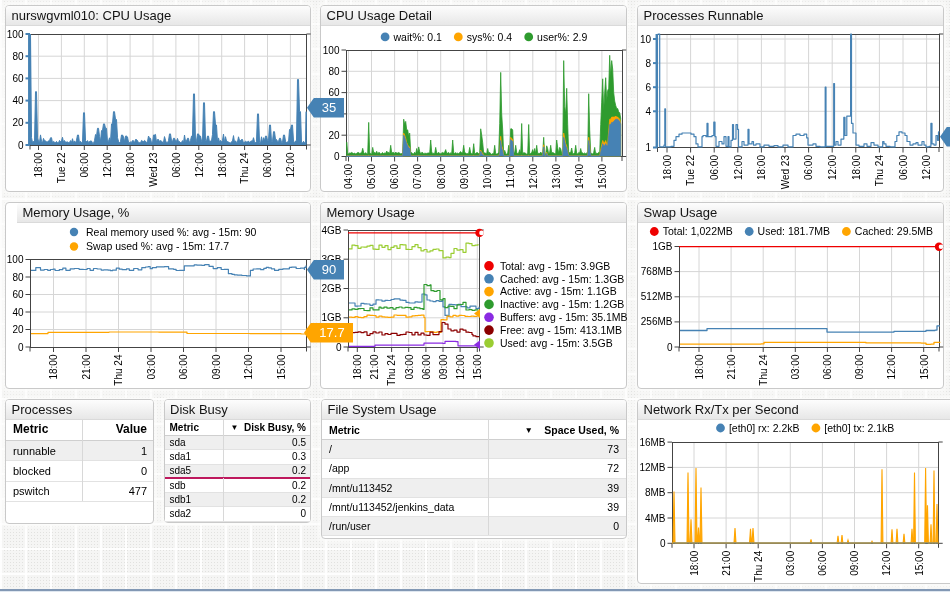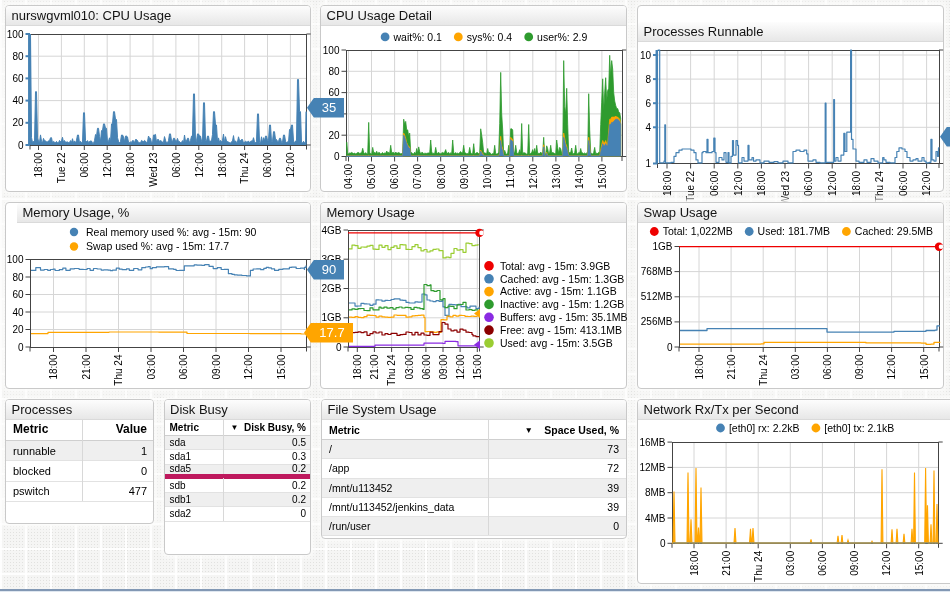--- a/index.html
+++ b/index.html
@@ -146,21 +146,21 @@
       <line x1="257.9" y1="130.5" x2="257.9" y2="135.5" stroke="#444444"></line>
       <text transform="translate(261.7,138.0) rotate(-90)" font-size="10" text-anchor="end" fill="#000">14:00</text>
       <line x1="280.9" y1="130.5" x2="280.9" y2="135.5" stroke="#444444"></line>
       <text transform="translate(284.7,138.0) rotate(-90)" font-size="10" text-anchor="end" fill="#000">15:00</text>
       <polygon points="25.7,130.0 25.7,116.1 26.7,127.4 27.7,127.8 28.7,126.9 29.7,127.1 30.7,126.4 31.7,127.1 32.7,127.6 33.7,127.0 34.7,128.1 35.7,127.3 36.7,126.6 37.7,126.6 38.7,127.4 39.7,127.0 40.7,126.6 41.7,122.3 42.7,126.5 43.7,127.7 44.7,126.6 45.7,128.0 46.7,127.6 47.7,96.4 48.7,126.3 49.7,128.0 50.7,127.9 51.7,121.4 52.7,126.6 53.7,126.5 54.7,127.3 55.7,125.3 56.7,127.8 57.7,126.4 58.7,126.7 59.7,128.2 60.7,127.2 61.7,126.6 62.7,127.6 63.7,127.0 64.7,127.3 65.7,125.1 66.7,126.5 67.7,126.5 68.7,127.3 69.7,119.3 70.7,126.8 71.7,126.6 72.7,126.5 73.7,127.4 74.7,126.1 75.7,127.1 76.7,127.0 77.7,126.5 78.7,127.0 79.7,128.1 80.7,127.6 81.7,126.5 82.7,93.2 83.7,98.5 84.7,95.4 85.7,103.9 86.7,103.9 87.7,110.3 88.7,107.1 89.7,125.6 90.7,126.9 91.7,127.5 92.7,127.9 93.7,126.2 94.7,128.0 95.7,122.5 96.7,127.5 97.7,120.9 98.7,125.5 99.7,128.0 100.7,126.4 101.7,126.5 102.7,128.0 103.7,127.2 104.7,127.3 105.7,127.4 106.7,127.1 107.7,126.9 108.7,126.9 109.7,114.0 110.7,126.1 111.7,127.4 112.7,127.3 113.7,127.5 114.7,121.4 115.7,126.9 116.7,127.3 117.7,126.3 118.7,127.6 119.7,127.7 120.7,126.9 121.7,126.4 122.7,127.0 123.7,126.2 124.7,123.6 125.7,127.2 126.7,127.1 127.7,126.4 128.7,128.2 129.7,126.7 130.7,127.4 131.7,114.0 132.7,126.4 133.7,127.6 134.7,126.5 135.7,127.7 136.7,127.1 137.7,127.8 138.7,126.4 139.7,125.6 140.7,127.1 141.7,126.4 142.7,119.3 143.7,127.0 144.7,127.0 145.7,127.8 146.7,127.5 147.7,127.2 148.7,121.4 149.7,127.0 150.7,127.7 151.7,127.4 152.7,117.7 153.7,127.4 154.7,127.6 155.7,126.5 156.7,126.7 157.7,128.0 158.7,126.6 159.7,102.8 160.7,109.2 161.7,116.7 162.7,127.2 163.7,126.8 164.7,127.3 165.7,127.8 166.7,122.5 167.7,127.6 168.7,126.3 169.7,127.8 170.7,128.3 171.7,127.6 172.7,127.7 173.7,119.3 174.7,127.9 175.7,127.9 176.7,127.7 177.7,126.2 178.7,97.5 179.7,46.4 180.7,87.9 181.7,103.9 182.7,127.8 183.7,124.4 184.7,127.4 185.7,128.3 186.7,127.1 187.7,119.3 188.7,126.8 189.7,102.8 190.7,102.8 191.7,103.9 192.7,126.9 193.7,126.6 194.7,119.3 195.7,126.4 196.7,127.6 197.7,127.0 198.7,123.7 199.7,127.7 200.7,97.5 201.7,128.0 202.7,126.6 203.7,126.9 204.7,127.2 205.7,128.2 206.7,127.3 207.7,98.5 208.7,128.0 209.7,127.4 210.7,126.6 211.7,123.6 212.7,127.1 213.7,122.5 214.7,127.5 215.7,119.3 216.7,127.6 217.7,127.3 218.7,127.5 219.7,126.1 220.7,127.2 221.7,126.4 222.7,111.3 223.7,127.7 224.7,128.2 225.7,119.8 226.7,122.7 227.7,128.1 228.7,126.2 229.7,119.3 230.7,126.8 231.7,126.6 232.7,126.9 233.7,127.6 234.7,127.8 235.7,114.0 236.7,121.7 237.7,127.2 238.7,121.4 239.7,122.7 240.7,127.2 241.7,127.5 242.7,34.6 243.7,80.4 244.7,87.9 245.7,62.3 246.7,98.5 247.7,127.0 248.7,126.5 249.7,126.5 250.7,122.0 251.7,128.1 252.7,127.6 253.7,126.6 254.7,119.3 255.7,127.2 256.7,127.9 257.7,126.6 258.7,127.0 259.7,122.5 260.7,127.1 261.7,126.8 262.7,127.8 263.7,126.9 264.7,127.7 265.7,126.9 266.7,126.6 267.7,67.7 268.7,103.9 269.7,126.3 270.7,127.7 271.7,128.1 272.7,126.4 273.7,121.4 274.7,128.0 275.7,127.1 276.7,127.6 277.7,126.3 278.7,126.8 279.7,98.5 280.7,76.2 281.7,52.8 282.7,84.7 283.7,66.6 284.7,51.7 285.7,75.1 286.7,64.5 287.7,62.3 288.7,29.3 289.7,50.6 290.7,34.6 291.7,43.2 292.7,66.6 293.7,75.1 294.7,79.4 295.7,82.6 296.7,82.6 297.7,85.8 298.7,86.8 299.7,92.2 299.7,130.0" fill="#2E9B2E" stroke="#2E9B2E" stroke-width="0.8"></polygon>
       <polygon points="25.7,130.0 25.7,130.0 26.7,129.9 27.7,129.9 28.7,130.0 29.7,129.9 30.7,130.1 31.7,129.9 32.7,130.1 33.7,129.9 34.7,130.1 35.7,130.0 36.7,130.1 37.7,129.9 38.7,130.1 39.7,129.9 40.7,130.0 41.7,130.1 42.7,129.8 43.7,130.0 44.7,129.9 45.7,129.9 46.7,130.1 47.7,129.4 48.7,130.1 49.7,129.9 50.7,129.9 51.7,130.0 52.7,130.1 53.7,129.9 54.7,130.1 55.7,129.9 56.7,129.9 57.7,130.0 58.7,130.1 59.7,130.1 60.7,130.1 61.7,129.8 62.7,130.0 63.7,130.1 64.7,130.1 65.7,130.0 66.7,130.1 67.7,129.9 68.7,129.9 69.7,130.0 70.7,130.0 71.7,130.1 72.7,130.1 73.7,129.9 74.7,129.9 75.7,129.8 76.7,129.9 77.7,130.0 78.7,129.9 79.7,130.0 80.7,130.1 81.7,130.1 82.7,107.1 83.7,109.2 84.7,112.4 85.7,116.7 86.7,118.8 87.7,120.9 88.7,120.9 89.7,130.0 90.7,129.9 91.7,129.9 92.7,129.8 93.7,130.0 94.7,129.9 95.7,130.0 96.7,130.1 97.7,129.4 98.7,129.9 99.7,129.9 100.7,129.9 101.7,129.9 102.7,129.9 103.7,129.8 104.7,130.1 105.7,129.9 106.7,130.1 107.7,130.0 108.7,130.1 109.7,130.0 110.7,130.0 111.7,129.9 112.7,130.1 113.7,130.1 114.7,130.0 115.7,130.1 116.7,130.0 117.7,130.1 118.7,129.9 119.7,130.1 120.7,130.0 121.7,129.9 122.7,129.9 123.7,129.9 124.7,130.0 125.7,129.9 126.7,130.1 127.7,130.0 128.7,130.1 129.7,129.8 130.7,129.9 131.7,130.0 132.7,130.0 133.7,130.0 134.7,130.1 135.7,129.9 136.7,130.1 137.7,130.0 138.7,130.1 139.7,130.0 140.7,129.9 141.7,130.0 142.7,130.0 143.7,130.0 144.7,130.1 145.7,129.9 146.7,129.9 147.7,130.1 148.7,130.0 149.7,130.1 150.7,130.0 151.7,130.0 152.7,129.4 153.7,130.0 154.7,130.0 155.7,129.9 156.7,130.0 157.7,129.9 158.7,130.0 159.7,124.1 160.7,126.2 161.7,127.3 162.7,129.9 163.7,130.1 164.7,130.1 165.7,130.0 166.7,130.0 167.7,130.1 168.7,130.0 169.7,130.0 170.7,130.1 171.7,129.9 172.7,130.1 173.7,130.0 174.7,129.9 175.7,130.0 176.7,129.9 177.7,129.9 178.7,127.3 179.7,110.3 180.7,119.8 181.7,123.0 182.7,129.9 183.7,129.9 184.7,130.0 185.7,130.1 186.7,129.8 187.7,130.0 188.7,129.9 189.7,111.3 190.7,112.4 191.7,113.5 192.7,130.1 193.7,130.0 194.7,130.0 195.7,129.9 196.7,129.9 197.7,129.9 198.7,130.1 199.7,130.1 200.7,129.4 201.7,130.1 202.7,130.0 203.7,129.9 204.7,129.9 205.7,130.0 206.7,130.0 207.7,129.4 208.7,130.1 209.7,129.9 210.7,130.0 211.7,130.0 212.7,129.9 213.7,130.1 214.7,129.9 215.7,130.0 216.7,129.9 217.7,129.9 218.7,130.0 219.7,129.9 220.7,130.0 221.7,129.8 222.7,118.8 223.7,129.9 224.7,130.1 225.7,126.2 226.7,129.9 227.7,130.1 228.7,129.9 229.7,130.0 230.7,130.0 231.7,130.0 232.7,129.9 233.7,129.9 234.7,130.0 235.7,130.0 236.7,130.0 237.7,129.9 238.7,130.0 239.7,130.0 240.7,130.1 241.7,130.1 242.7,107.1 243.7,112.4 244.7,117.7 245.7,119.8 246.7,125.2 247.7,129.9 248.7,130.0 249.7,130.1 250.7,130.0 251.7,130.1 252.7,130.1 253.7,130.0 254.7,130.0 255.7,130.1 256.7,129.9 257.7,130.0 258.7,129.9 259.7,130.0 260.7,129.9 261.7,130.1 262.7,130.0 263.7,130.0 264.7,129.9 265.7,130.0 266.7,129.9 267.7,111.3 268.7,119.8 269.7,130.0 270.7,130.1 271.7,130.1 272.7,130.1 273.7,130.0 274.7,130.0 275.7,130.1 276.7,130.1 277.7,130.1 278.7,129.9 279.7,124.1 280.7,118.8 281.7,114.5 282.7,116.7 283.7,116.7 284.7,114.5 285.7,117.7 286.7,117.7 287.7,104.9 288.7,93.2 289.7,93.2 290.7,91.1 291.7,91.1 292.7,91.1 293.7,91.1 294.7,90.0 295.7,91.1 296.7,91.1 297.7,92.2 298.7,93.2 299.7,97.5 299.7,130.0" fill="#FFA500" stroke="#FFA500" stroke-width="0.8"></polygon>
       <polygon points="25.7,130.0 25.7,130.5 26.7,130.4 27.7,130.4 28.7,130.4 29.7,130.4 30.7,130.4 31.7,130.4 32.7,130.4 33.7,130.4 34.7,130.4 35.7,130.4 36.7,130.4 37.7,130.4 38.7,130.4 39.7,130.4 40.7,130.4 41.7,130.4 42.7,130.4 43.7,130.4 44.7,130.4 45.7,130.4 46.7,130.4 47.7,130.5 48.7,130.4 49.7,130.4 50.7,130.4 51.7,130.5 52.7,130.4 53.7,130.4 54.7,130.4 55.7,130.4 56.7,130.4 57.7,130.4 58.7,130.4 59.7,130.4 60.7,130.4 61.7,130.4 62.7,130.4 63.7,130.4 64.7,130.4 65.7,130.4 66.7,130.4 67.7,130.4 68.7,130.4 69.7,130.5 70.7,130.4 71.7,130.4 72.7,130.4 73.7,130.4 74.7,130.4 75.7,130.4 76.7,130.4 77.7,130.4 78.7,130.4 79.7,130.4 80.7,130.4 81.7,130.4 82.7,109.2 83.7,111.3 84.7,114.5 85.7,117.7 86.7,119.8 87.7,122.0 88.7,122.0 89.7,130.4 90.7,130.4 91.7,130.4 92.7,130.4 93.7,130.4 94.7,130.4 95.7,130.4 96.7,130.4 97.7,130.5 98.7,130.4 99.7,130.4 100.7,130.4 101.7,130.4 102.7,130.4 103.7,130.4 104.7,130.4 105.7,130.4 106.7,130.4 107.7,130.4 108.7,130.4 109.7,130.5 110.7,130.4 111.7,130.4 112.7,130.4 113.7,130.4 114.7,130.5 115.7,130.4 116.7,130.4 117.7,130.4 118.7,130.4 119.7,130.4 120.7,130.4 121.7,130.4 122.7,130.4 123.7,130.4 124.7,130.5 125.7,130.4 126.7,130.4 127.7,130.4 128.7,130.4 129.7,130.4 130.7,130.4 131.7,130.5 132.7,130.4 133.7,130.4 134.7,130.4 135.7,130.4 136.7,130.4 137.7,130.4 138.7,130.4 139.7,130.4 140.7,130.4 141.7,130.4 142.7,130.5 143.7,130.4 144.7,130.4 145.7,130.4 146.7,130.4 147.7,130.4 148.7,130.5 149.7,130.4 150.7,130.4 151.7,130.4 152.7,130.5 153.7,130.4 154.7,130.4 155.7,130.4 156.7,130.4 157.7,130.4 158.7,130.4 159.7,125.2 160.7,127.3 161.7,128.4 162.7,130.4 163.7,130.4 164.7,130.4 165.7,130.4 166.7,130.5 167.7,130.4 168.7,130.4 169.7,130.4 170.7,130.4 171.7,130.4 172.7,130.4 173.7,130.5 174.7,130.4 175.7,130.4 176.7,130.4 177.7,130.4 178.7,128.4 179.7,114.5 180.7,122.0 181.7,125.2 182.7,130.4 183.7,130.4 184.7,130.4 185.7,130.4 186.7,130.4 187.7,130.5 188.7,130.4 189.7,113.5 190.7,114.5 191.7,115.6 192.7,130.4 193.7,130.4 194.7,130.5 195.7,130.4 196.7,130.4 197.7,130.4 198.7,130.4 199.7,130.4 200.7,130.5 201.7,130.4 202.7,130.4 203.7,130.4 204.7,130.4 205.7,130.4 206.7,130.4 207.7,130.5 208.7,130.4 209.7,130.4 210.7,130.4 211.7,130.5 212.7,130.4 213.7,130.4 214.7,130.4 215.7,130.5 216.7,130.4 217.7,130.4 218.7,130.4 219.7,130.4 220.7,130.4 221.7,130.4 222.7,120.9 223.7,130.4 224.7,130.4 225.7,127.3 226.7,130.4 227.7,130.4 228.7,130.4 229.7,130.5 230.7,130.4 231.7,130.4 232.7,130.4 233.7,130.4 234.7,130.4 235.7,130.5 236.7,130.4 237.7,130.4 238.7,130.5 239.7,130.4 240.7,130.4 241.7,130.4 242.7,111.3 243.7,115.6 244.7,119.8 245.7,122.0 246.7,126.2 247.7,130.4 248.7,130.4 249.7,130.4 250.7,130.4 251.7,130.4 252.7,130.4 253.7,130.4 254.7,130.5 255.7,130.4 256.7,130.4 257.7,130.4 258.7,130.4 259.7,130.5 260.7,130.4 261.7,130.4 262.7,130.4 263.7,130.4 264.7,130.4 265.7,130.4 266.7,130.4 267.7,114.5 268.7,122.0 269.7,130.4 270.7,130.4 271.7,130.4 272.7,130.4 273.7,130.5 274.7,130.4 275.7,130.4 276.7,130.4 277.7,130.4 278.7,130.4 279.7,126.2 280.7,122.0 281.7,117.7 282.7,119.8 283.7,119.8 284.7,117.7 285.7,119.8 286.7,119.8 287.7,109.2 288.7,98.5 289.7,98.5 290.7,96.4 291.7,96.4 292.7,95.4 293.7,94.3 294.7,93.2 295.7,93.2 296.7,93.2 297.7,94.3 298.7,95.4 299.7,98.5 299.7,130.0" fill="#4682B4" stroke="#4682B4" stroke-width="0.8"></polygon>
     </svg>
   </div>
 <div class="panel" style="left:637px;top:4.5px;width:307px;height:187.5px;">
-    <div class="ptitle" style="height:20px;margin-top:16px;">Processes Runnable</div>
+    <div class="ptitle" style="height:20px;">Processes Runnable</div>
     <svg width="307" height="166">
       <line x1="19.5" y1="13.0" x2="301" y2="13.0" stroke="#d6d6d6"></line>
       <line x1="19.5" y1="37.1" x2="301" y2="37.1" stroke="#d6d6d6"></line>
       <line x1="19.5" y1="61.2" x2="301" y2="61.2" stroke="#d6d6d6"></line>
       <line x1="19.5" y1="85.3" x2="301" y2="85.3" stroke="#d6d6d6"></line>
       <line x1="29.0" y1="8" x2="29.0" y2="121.5" stroke="#d6d6d6"></line>
       <line x1="52.6" y1="8" x2="52.6" y2="121.5" stroke="#d6d6d6"></line>
       <line x1="76.2" y1="8" x2="76.2" y2="121.5" stroke="#d6d6d6"></line>
       <line x1="99.8" y1="8" x2="99.8" y2="121.5" stroke="#d6d6d6"></line>
       <line x1="123.4" y1="8" x2="123.4" y2="121.5" stroke="#d6d6d6"></line>
@@ -418,40 +418,40 @@
         <span style="position:absolute;right:6px;top:50%;transform:translateY(-54%);">0</span>
         <div style="position:absolute;left:76px;top:-1px;bottom:0;width:1px;background:#d8d8d8;"></div>
       </div>
       <div style="height:20.3px;background:#ffffff;border-bottom:1px solid #e2e2e2;position:relative;font-size:11px;">
         <span style="position:absolute;left:7px;top:50%;transform:translateY(-54%);">pswitch</span>
         <span style="position:absolute;right:6px;top:50%;transform:translateY(-54%);">477</span>
         <div style="position:absolute;left:76px;top:-1px;bottom:0;width:1px;background:#d8d8d8;"></div>
       </div>
     </div>
   </div>
-<div class="panel" style="left:163.5px;top:399px;width:147px;height:156px;">
+<div class="panel" style="left:163.5px;top:399px;width:147px;height:124px;">
     <div class="ptitle" style="height:20px;">Disk Busy</div>
     <div style="position:relative;width:100%;">
       <div style="height:16px;border-bottom:1px solid #cfcfcf;position:relative;">
         <span style="position:absolute;left:5px;top:50%;transform:translateY(-54%);font-weight:bold;font-size:10px;">Metric</span>
         <span style="position:absolute;left:66px;top:50%;transform:translateY(-54%);font-size:8px;">▼</span>
         <span style="position:absolute;right:3.5px;top:50%;transform:translateY(-54%);font-weight:bold;font-size:10px;">Disk Busy, %</span>
         <div style="position:absolute;left:58px;top:0;bottom:0;width:1px;background:#d8d8d8;"></div>
       </div>
       <div style="height:14.3px;background:#efefef;border-bottom:1px solid #e2e2e2;position:relative;font-size:10px;">
         <span style="position:absolute;left:5px;top:50%;transform:translateY(-54%);">sda</span>
         <span style="position:absolute;right:3.5px;top:50%;transform:translateY(-54%);">0.5</span>
         <div style="position:absolute;left:58px;top:-1px;bottom:0;width:1px;background:#d8d8d8;"></div>
       </div>
       <div style="height:14.3px;background:#ffffff;border-bottom:1px solid #e2e2e2;position:relative;font-size:10px;">
         <span style="position:absolute;left:5px;top:50%;transform:translateY(-54%);">sda1</span>
         <span style="position:absolute;right:3.5px;top:50%;transform:translateY(-54%);">0.3</span>
         <div style="position:absolute;left:58px;top:-1px;bottom:0;width:1px;background:#d8d8d8;"></div>
       </div>
-      <div style="height:14.3px;background:#efefef;border-bottom:5px solid #be185d;position:relative;font-size:10px;">
+      <div style="height:14.3px;background:#efefef;border-bottom:2px solid #be185d;position:relative;font-size:10px;">
         <span style="position:absolute;left:5px;top:50%;transform:translateY(-54%);">sda5</span>
         <span style="position:absolute;right:3.5px;top:50%;transform:translateY(-54%);">0.2</span>
         <div style="position:absolute;left:58px;top:-1px;bottom:0;width:1px;background:#d8d8d8;"></div>
       </div>
       <div style="height:14.3px;background:#ffffff;border-bottom:1px solid #e2e2e2;position:relative;font-size:10px;">
         <span style="position:absolute;left:5px;top:50%;transform:translateY(-54%);">sdb</span>
         <span style="position:absolute;right:3.5px;top:50%;transform:translateY(-54%);">0.2</span>
         <div style="position:absolute;left:58px;top:-1px;bottom:0;width:1px;background:#d8d8d8;"></div>
       </div>
       <div style="height:14.3px;background:#efefef;border-bottom:1px solid #e2e2e2;position:relative;font-size:10px;">

